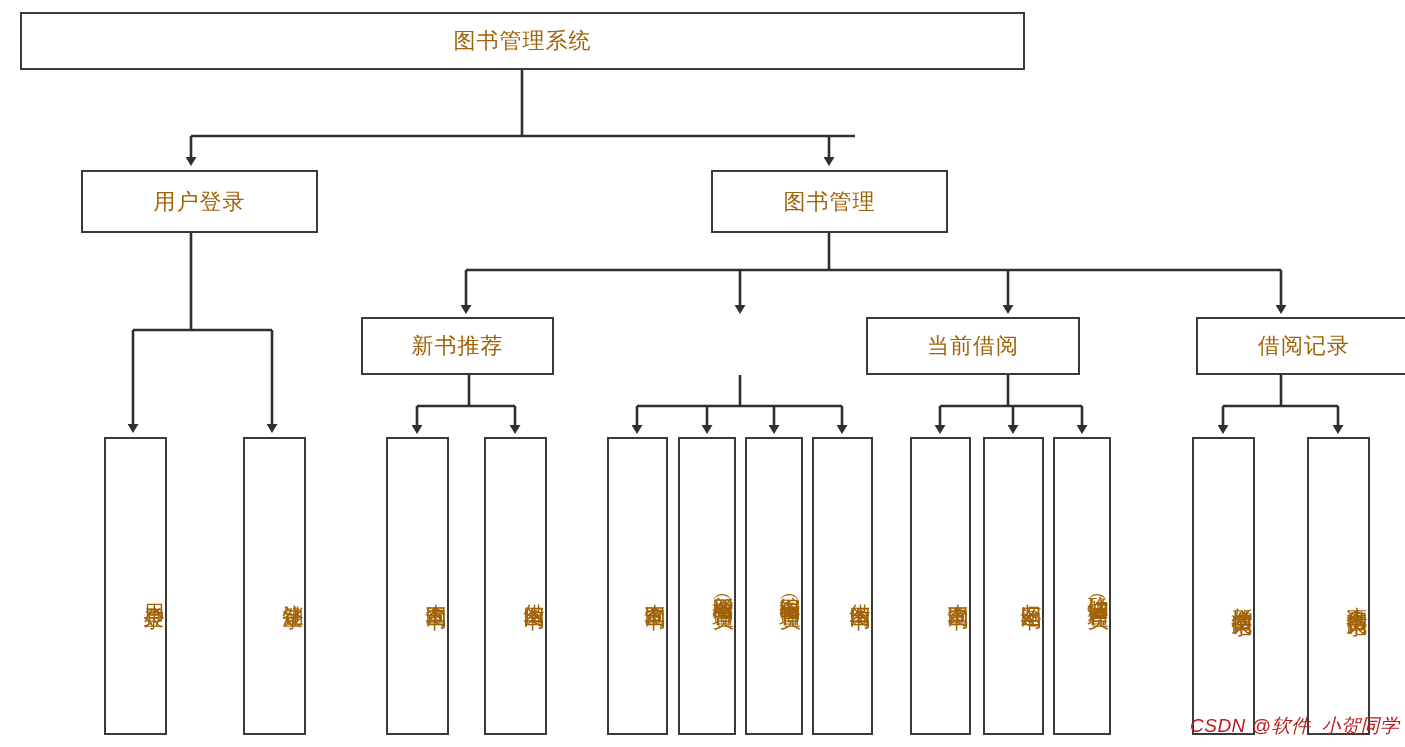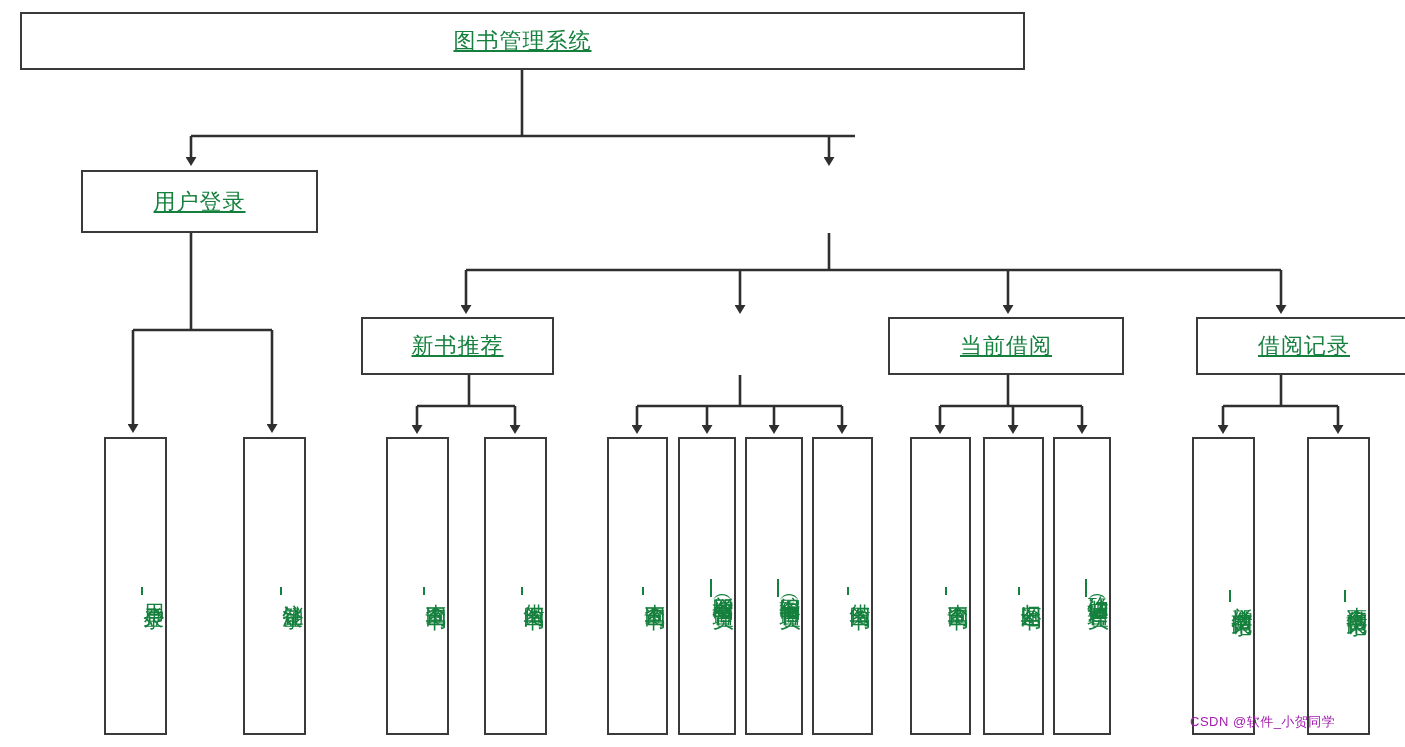--- a/index.html
+++ b/index.html
@@ -26,22 +26,21 @@
     pointer-events: none;
   }
   .node {
     position: absolute;
     box-sizing: border-box;
     background: #ffffff;
     border: 2px solid #3a3a3a;
     display: flex;
     align-items: center;
     justify-content: center;
-    color: #15803d;
-    text-decoration: underline;
+    color: #a16207;
   }
   .node.horizontal {
     font-size: 22px;
     letter-spacing: 1px;
   }
   .node.vertical {
     writing-mode: vertical-rl;
     text-orientation: upright;
     font-size: 21px;
     line-height: 1.05;
@@ -50,25 +49,26 @@
     justify-content: center;
     padding-top: 10px;
   }
   .node.vertical .vtext {
     writing-mode: vertical-rl;
     text-orientation: upright;
     white-space: nowrap;
   }
   .watermark {
     position: absolute;
-    color: #a21caf;
-    font-size: 13px;
+    color: #b91c1c;
+    font-size: 19px;
     letter-spacing: 0.5px;
     white-space: nowrap;
     user-select: none;
+    font-style: italic;
   }
 </style>
 </head>
 <body>
 
 <div id="canvas">
 
   <svg class="edges" viewBox="0 0 1405 747" xmlns="http://www.w3.org/2000/svg">
     <defs>
       <marker id="arrow" markerWidth="9" markerHeight="11" refX="1" refY="5.5" orient="auto" markerUnits="userSpaceOnUse">
@@ -124,25 +124,28 @@
     </g>
   </svg>
 
   <div class="node horizontal" style="left:20px; top:12px; width:1005px; height:58px;">
     <span>图书管理系统</span>
   </div>
 
   <div class="node horizontal" style="left:81px; top:170px; width:237px; height:63px;">
     <span>用户登录</span>
   </div>
+  <div class="node horizontal" style="left:711px; top:170px; width:237px; height:63px;">
+    <span>图书管理</span>
+  </div>
 
   <div class="node horizontal" style="left:361px; top:317px; width:193px; height:58px;">
     <span>新书推荐</span>
   </div>
-  <div class="node horizontal" style="left:888px; top:317px; width:236px; height:58px;">
+  <div class="node horizontal" style="left:866px; top:317px; width:214px; height:58px;">
     <span>当前借阅</span>
   </div>
   <div class="node horizontal" style="left:1172px; top:317px; width:216px; height:58px;margin-left:24px;">
     <span>借阅记录</span>
   </div>
 
   <div class="node vertical" style="left:104px; top:437px; width:63px; height:298px;">
     <span class="vtext">用户登录</span>
   </div>
   <div class="node vertical" style="left:243px; top:437px; width:63px; height:298px;">

